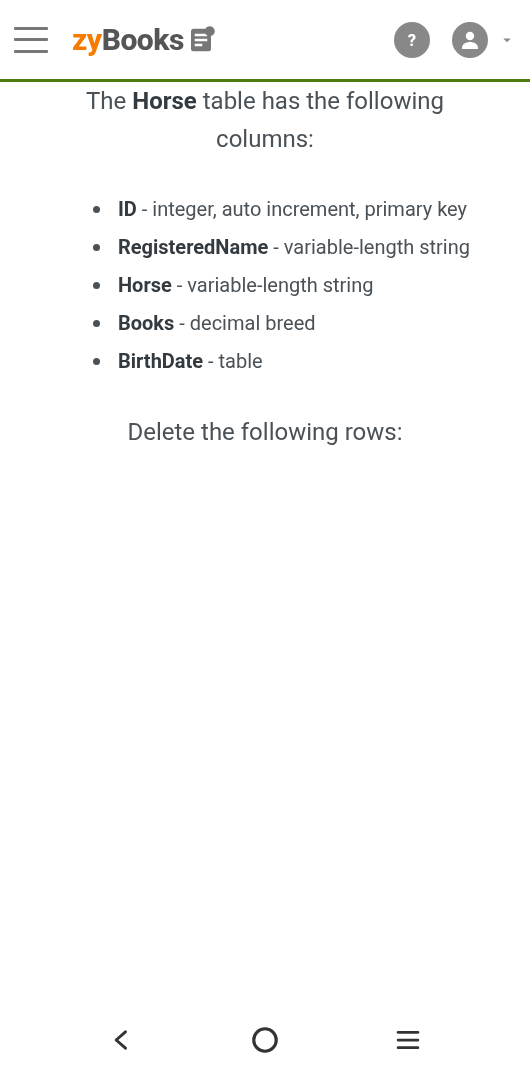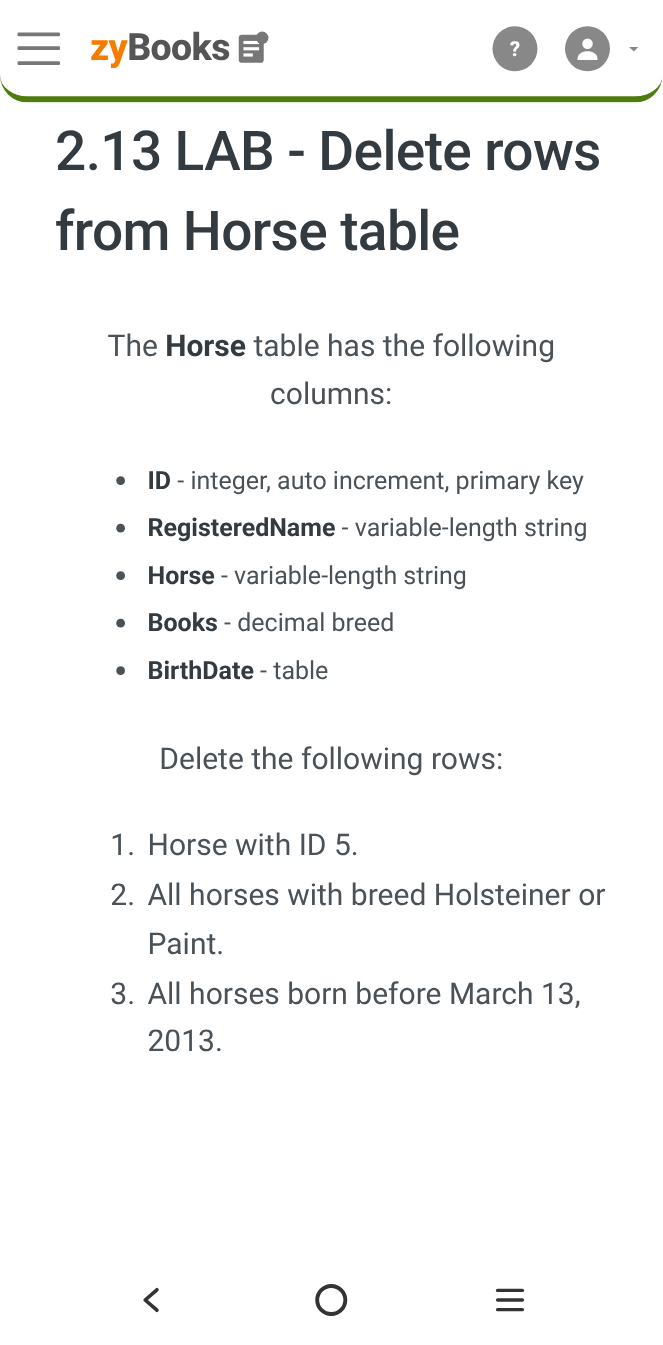--- a/index.html
+++ b/index.html
@@ -1,17 +1,17 @@
 <!DOCTYPE html>
 <html><head>
 <meta charset="utf-8">
 <style>
   * { box-sizing: border-box; margin: 0; padding: 0; }
   html, body { width: 530px; height: 1076px; font-family: -apple-system, BlinkMacSystemFont, "Segoe UI", Roboto, Helvetica, Arial, sans-serif; background: #fff; color: #3b4247; overflow: hidden; }
-  .topbar { height: 82px; display: flex; align-items: center; padding: 0 14px; border-bottom: 5px solid #4d7c0f; background: #fff; border-radius: 22px; }
+  .topbar { height: 82px; display: flex; align-items: center; padding: 0 14px; border-bottom: 3px solid #4d7c0f; background: #fff; }
   .menu-icon { width: 34px; height: 26px; display: flex; flex-direction: column; justify-content: space-between; margin-right: 24px; }
   .menu-icon div { height: 3px; background: #777; border-radius: 1px; }
   .logo { display: flex; align-items: center; flex: 0 0 auto; }
   .logo-text { font-weight: 800; font-size: 30px; letter-spacing: -0.5px; line-height: 1; }
   .logo-zy { color: #f57c00; }
   .logo-books { color: #555; }
   .logo-chapter { width: 30px; height: 30px; margin-left: 2px; }
   .spacer { flex: 1; }
   .topbar .circ-icon { width: 36px; height: 36px; border-radius: 50%; background: #888; display: flex; align-items: center; justify-content: center; color: #fff; font-weight: 800; font-size: 24px; margin-left: 22px; }
   .dropdown-ic { margin-left: 10px; }
@@ -62,41 +62,35 @@
         <circle cx="12" cy="8" r="4.2" fill="#fff"></circle>
         <path d="M4 20c0-4 4-6 8-6s8 2 8 6v1H4z" fill="#fff"></path>
       </svg>
   </div>
   <svg class="dropdown-ic" width="18" height="18" viewBox="0 0 24 24">
     <path d="M7 10l5 5 5-5z" fill="#888"></path>
   </svg>
 </div>
 
 <div class="content">
-  <h1 class="title">2.13 LAB - Delete rows from Horse table</h1>
 
   <p class="intro">
     <span>The </span><span class="bold">Horse</span><span> table has the following columns:</span>
   </p>
 
   <ul class="cols">
     <li><span class="bold">ID</span><span> - integer, auto increment, primary key</span></li>
     <li><span class="bold">RegisteredName</span><span> - variable-length string</span></li>
     <li><span class="bold">Horse</span><span> - variable-length string</span></li>
     <li><span class="bold">Books</span><span> - decimal breed</span></li>
     <li><span class="bold">BirthDate</span><span> - table</span></li>
   </ul>
 
   <p class="instr">Delete the following rows:</p>
 
-  <ol class="tasks">
-    <li>Horse with ID 5.</li>
-    <li>All horses with breed Holsteiner or Paint.</li>
-    <li>All horses born before March 13, 2013.</li>
-  </ol>
 </div>
 
 <div class="navbar">
   <div class="nav-item">
     <svg width="28" height="28" viewBox="0 0 24 24">
         <path d="M15 5l-8 7 8 7" stroke="#333" stroke-width="2.5" fill="none" stroke-linecap="round" stroke-linejoin="round"></path>
       </svg>
   </div>
   <div class="nav-item">
     <svg width="30" height="30" viewBox="0 0 24 24">

